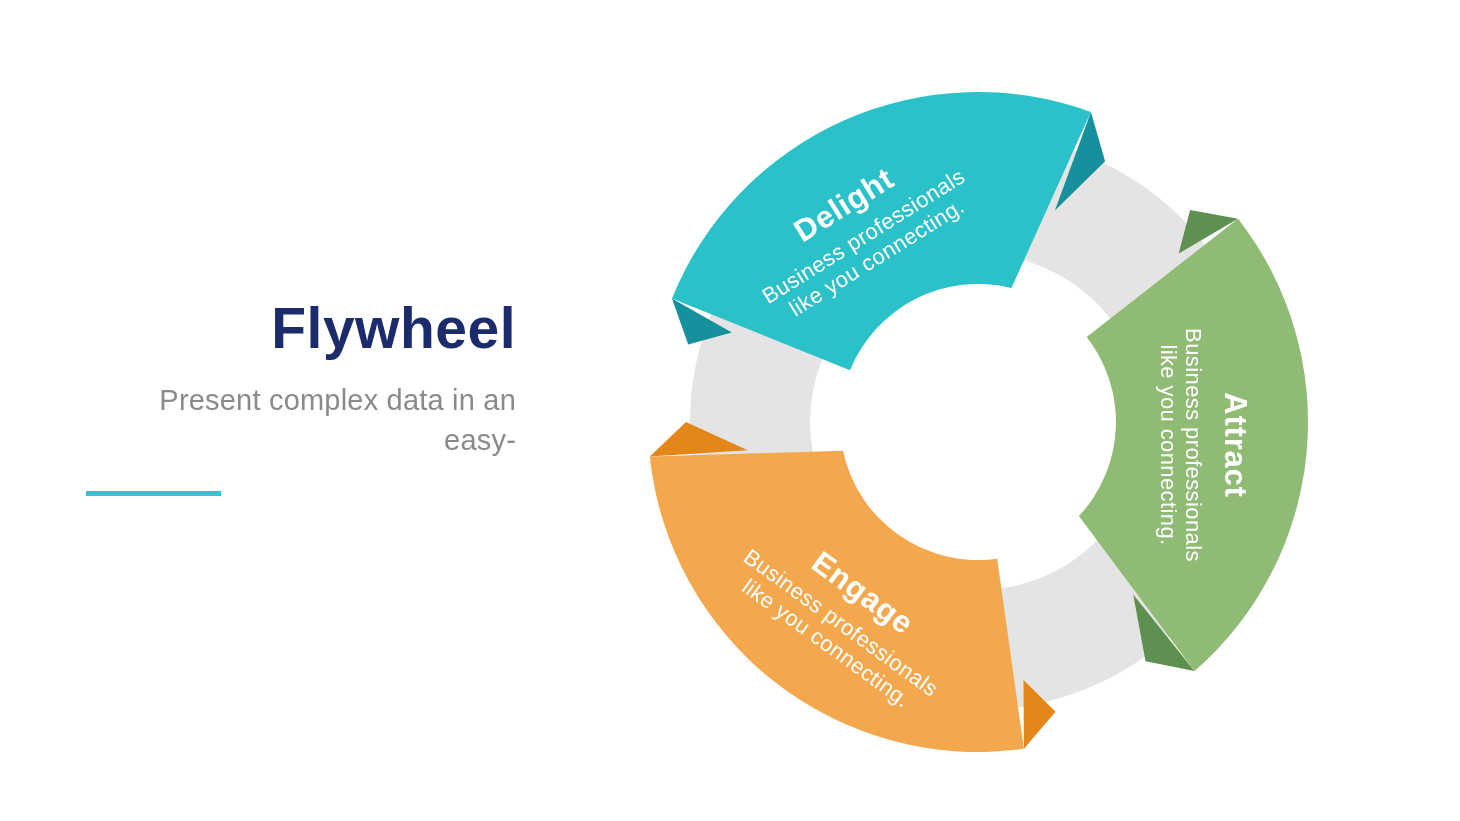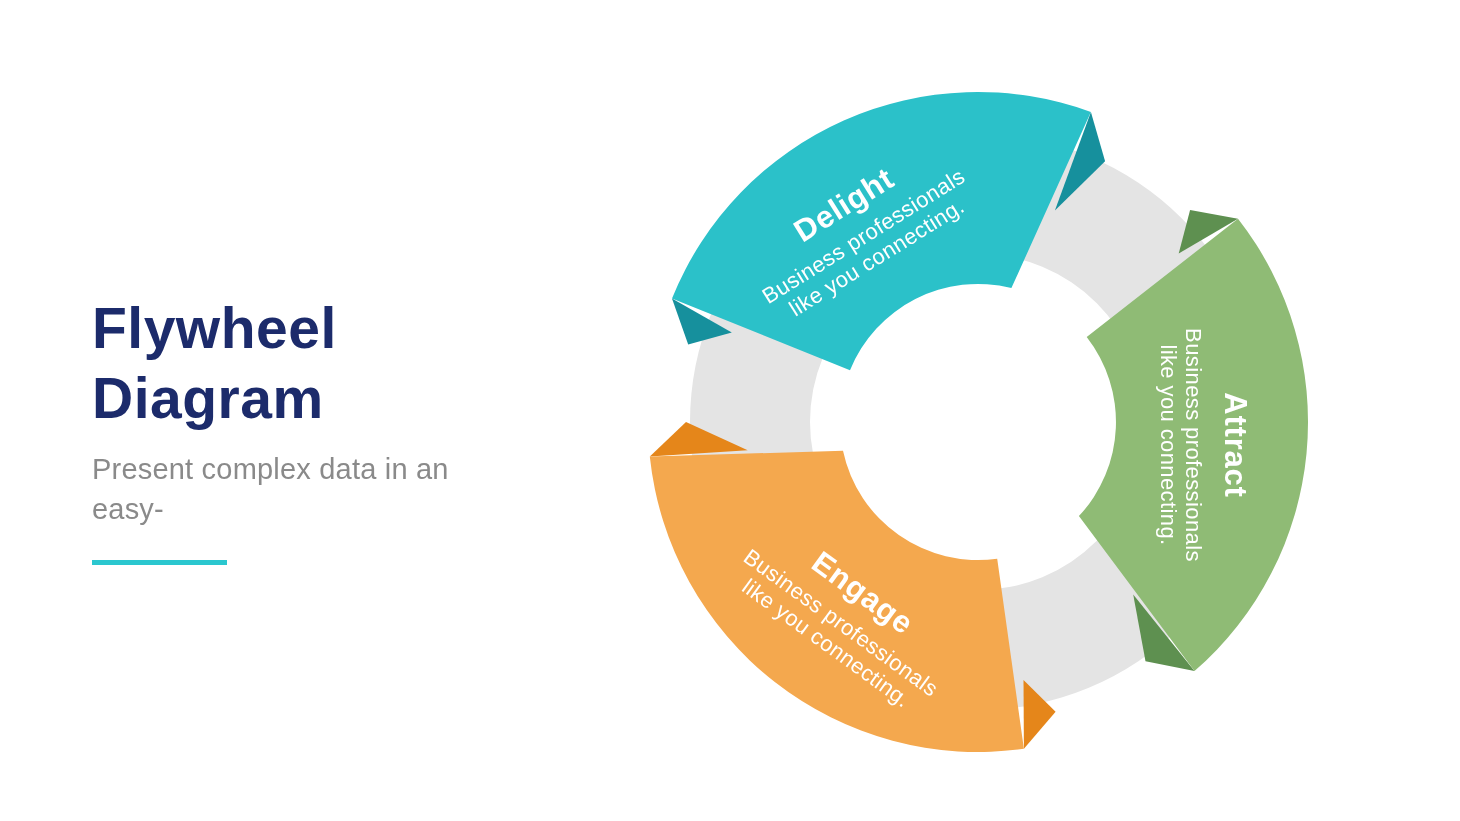--- a/index.html
+++ b/index.html
@@ -11,22 +11,23 @@
   }
   .canvas {
     position: relative;
     width: 1460px; height: 821px;
     background: #ffffff;
   }
 
   
   .left-panel {
     position: absolute;
-    left: 92px; top: 294px;
+    left: 86px; top: 294px;
     width: 430px;
+    text-align: right;
   }
   .title-line {
     font-size: 57px;
     font-weight: 700;
     color: #1C2B6B;
     line-height: 1.22;
     letter-spacing: 0.5px;
   }
   .subtitle {
     margin-top: 16px;
@@ -91,21 +92,20 @@
     white-space: nowrap;
   }
 </style>
 </head>
 <body>
 
 <div class="canvas">
 
   <div class="left-panel">
     <div class="title-line">Flywheel</div>
-    <div class="title-line">Diagram</div>
     <div class="subtitle">
       <span>Present complex data in an easy-</span>
     </div>
     <div class="accent-bar"></div>
   </div>
 
   <svg class="wheel-svg" viewBox="0 0 1460 821" xmlns="http://www.w3.org/2000/svg">
 
     <path fill-rule="evenodd" d="M 1266 422 A 288 288 0 1 0 690 422 A 288 288 0 1 0 1266 422 Z
              M 1146 422 A 168 168 0 1 0 810 422 A 168 168 0 1 0 1146 422 Z" fill="#E4E4E4"></path>

